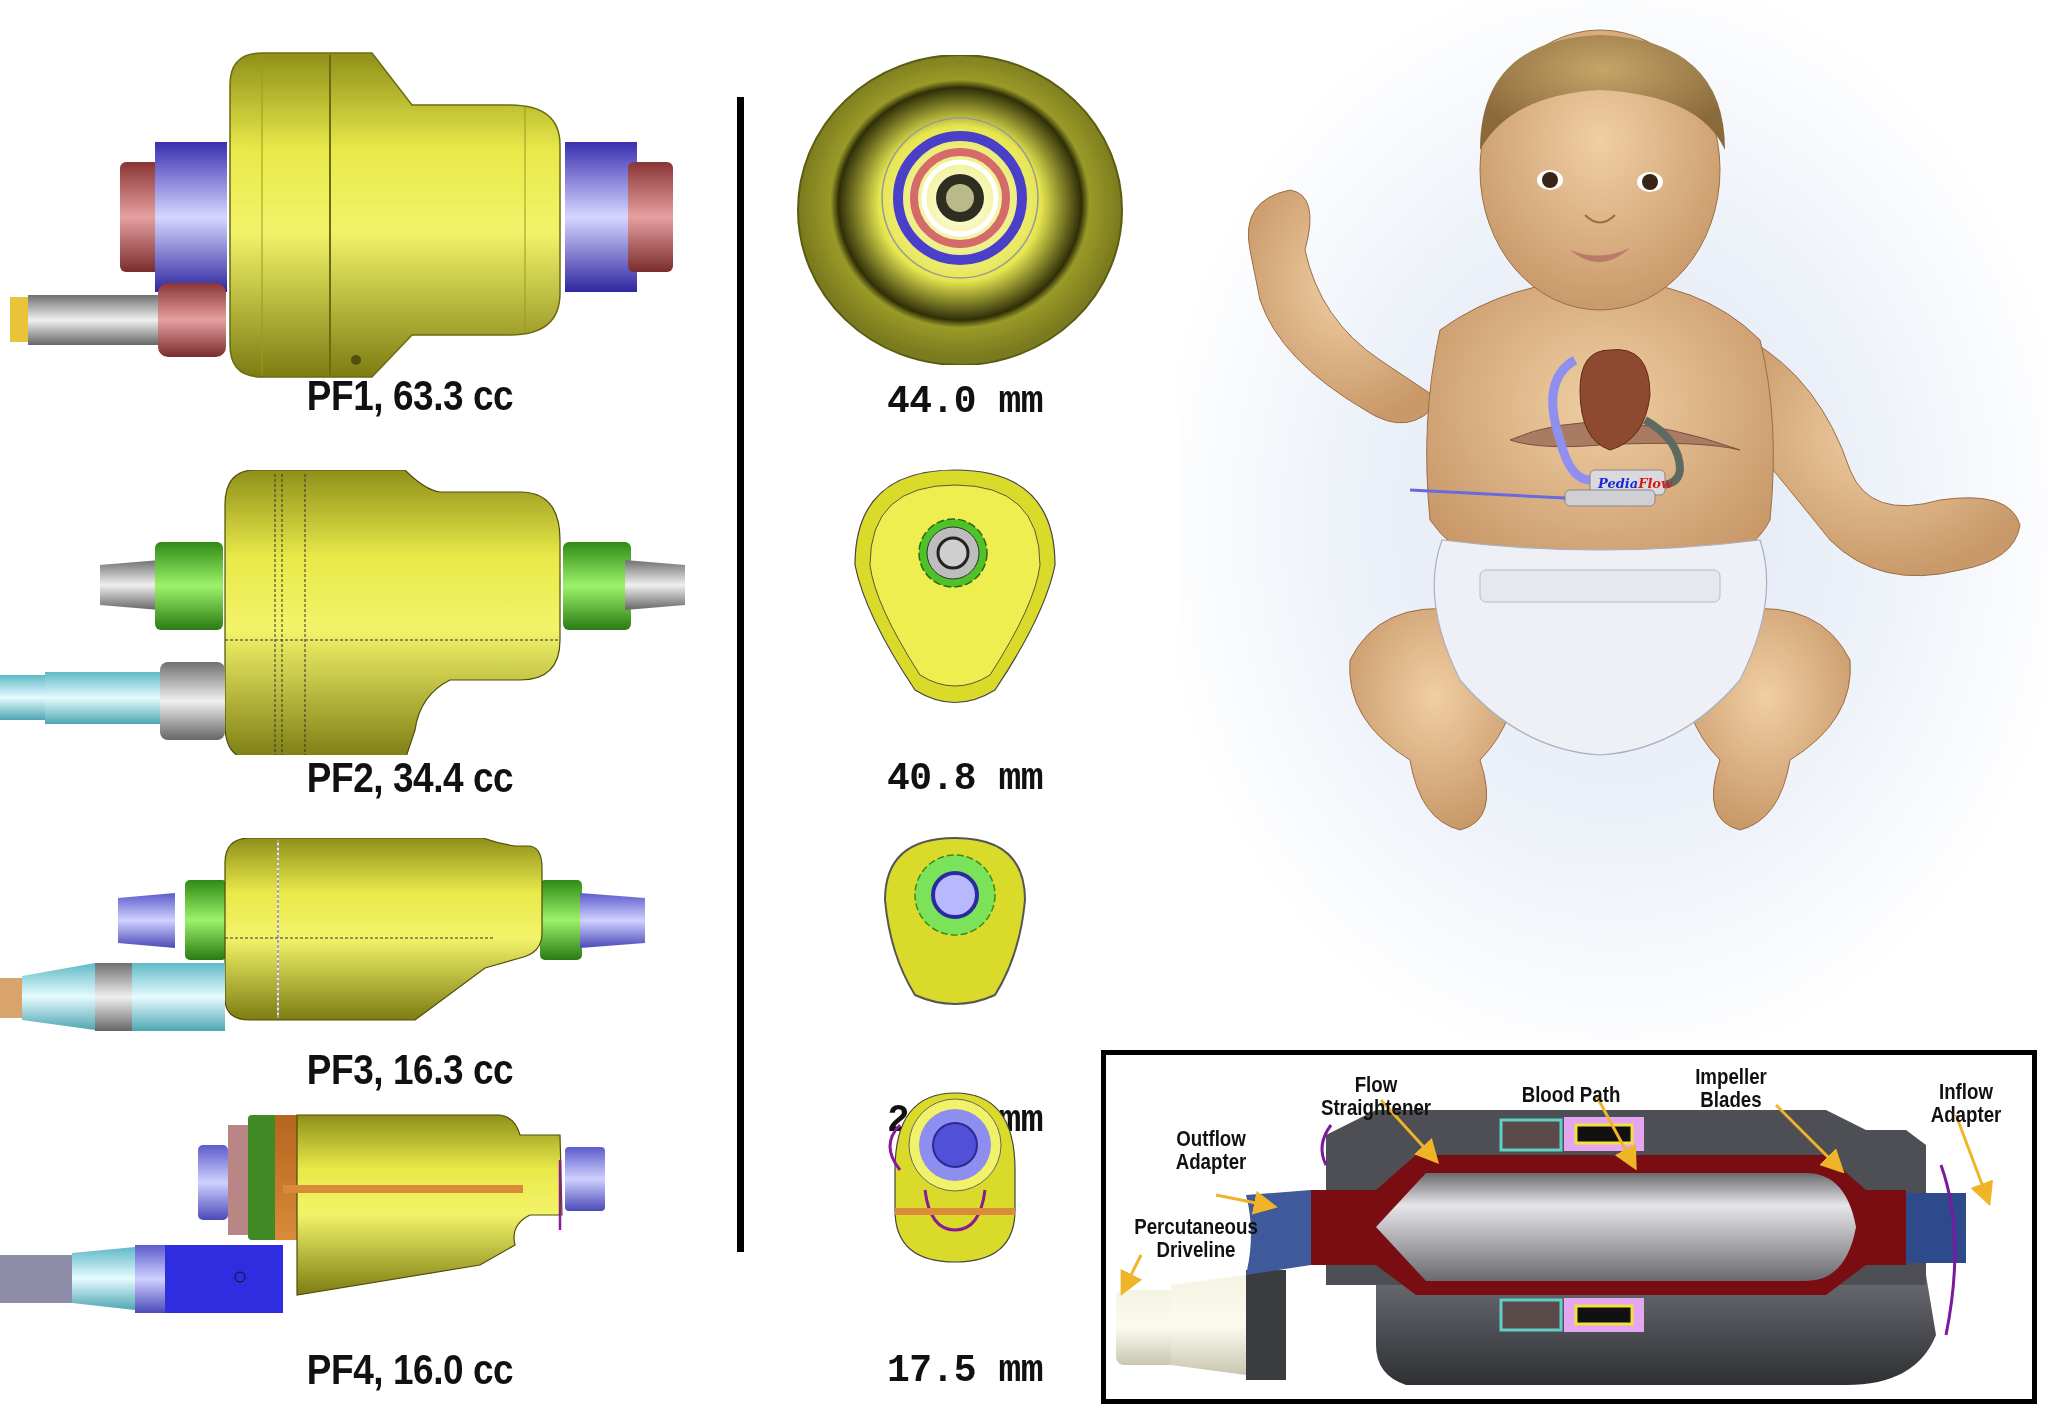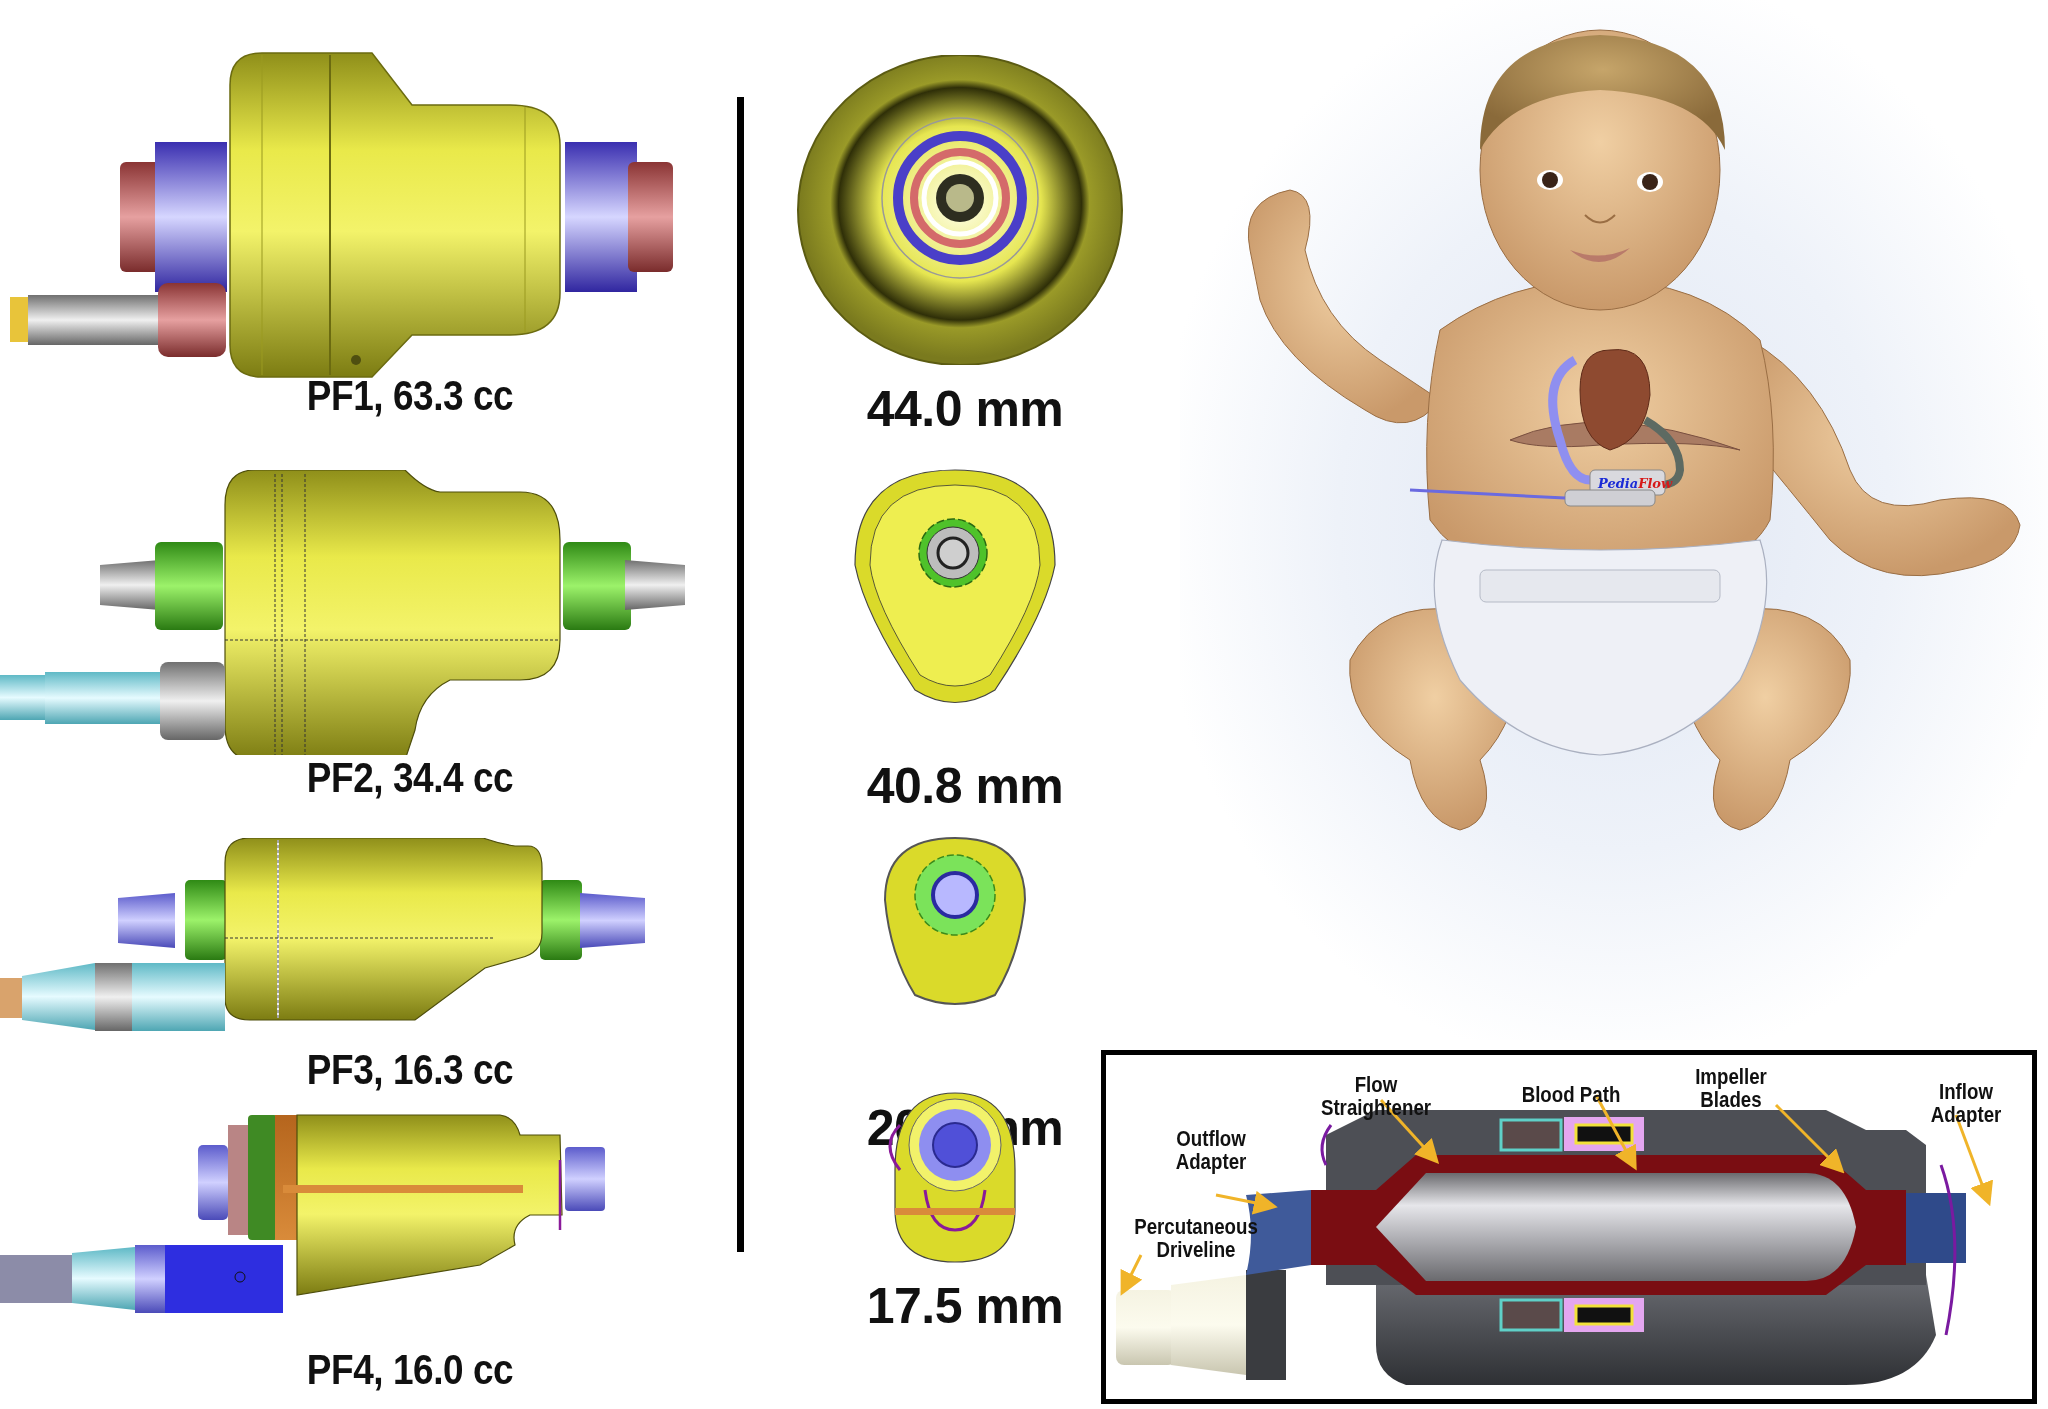--- a/index.html
+++ b/index.html
@@ -9,21 +9,21 @@
   .label {
     position: absolute;
     font-family: "Liberation Sans", sans-serif;
     font-weight: bold;
     color: #111;
     text-align: center;
     white-space: nowrap;
     letter-spacing: -0.5px;
   }
   .pf-label { font-size: 42px; transform: scaleX(0.88); transform-origin: center; }
-  .mm-label { font-family: Liberation Sans, sans-serif; font-size: 50px; }
+  .mm-label { font-family: Liberation Mono, monospace; font-size: 38px; }
 
   .fig { position: absolute; }
   .divider { position: absolute; left: 737px; top: 97px; width: 7px; height: 1155px; background: #000; }
 
   .inset {
     position: absolute; left: 1101px; top: 1050px; width: 936px; height: 354px;
     border: 5px solid #000; background: #fff; overflow: hidden;
   }
   .callout {
     position: absolute; font-weight: bold; font-size: 22px; color: #111; text-align: center; line-height: 1.05;
@@ -186,21 +186,21 @@
 
 <svg class="fig" style="left:880px;top:1090px" width="150" height="175" viewBox="0 0 150 175">
   <path d="M15,80 Q15,3 75,3 Q135,3 135,80 L135,120 Q135,172 75,172 Q15,172 15,120 Z" fill="#dada2a" stroke="#444" stroke-width="1.2"></path>
   <circle cx="75" cy="55" r="46" fill="#f2f26a" stroke="#666" stroke-width="1"></circle>
   <circle cx="75" cy="55" r="36" fill="#8e8ef0"></circle>
   <circle cx="75" cy="55" r="22" fill="#5050d8" stroke="#2a2a90" stroke-width="2"></circle>
   <path d="M20,35 Q0,55 20,80" fill="none" stroke="#8a1a9a" stroke-width="3"></path>
   <path d="M45,100 Q50,140 75,140 Q100,140 105,100" fill="none" stroke="#8a1a9a" stroke-width="3"></path>
   <rect x="15" y="118" width="120" height="7" fill="#d98b3a"></rect>
 </svg>
-<div class="label mm-label" style="left:800px;top:1277px;width:330px">17.5 mm</div>
+<div class="label mm-label" style="left:800px;top:1349px;width:330px">17.5 mm</div>
 
 <div class="baby-bg"></div>
 <svg class="fig" style="left:1180px;top:0" width="868" height="1040" viewBox="0 0 868 1040">
   <defs>
     <radialGradient id="skin" cx="0.5" cy="0.4" r="0.6">
       <stop offset="0" stop-color="#f0cfa3"></stop>
         <stop offset="1" stop-color="#c9996a"></stop>
     </radialGradient>
     <radialGradient id="hair" cx="0.5" cy="0.3" r="0.6">
       <stop offset="0" stop-color="#c6a56a"></stop>

